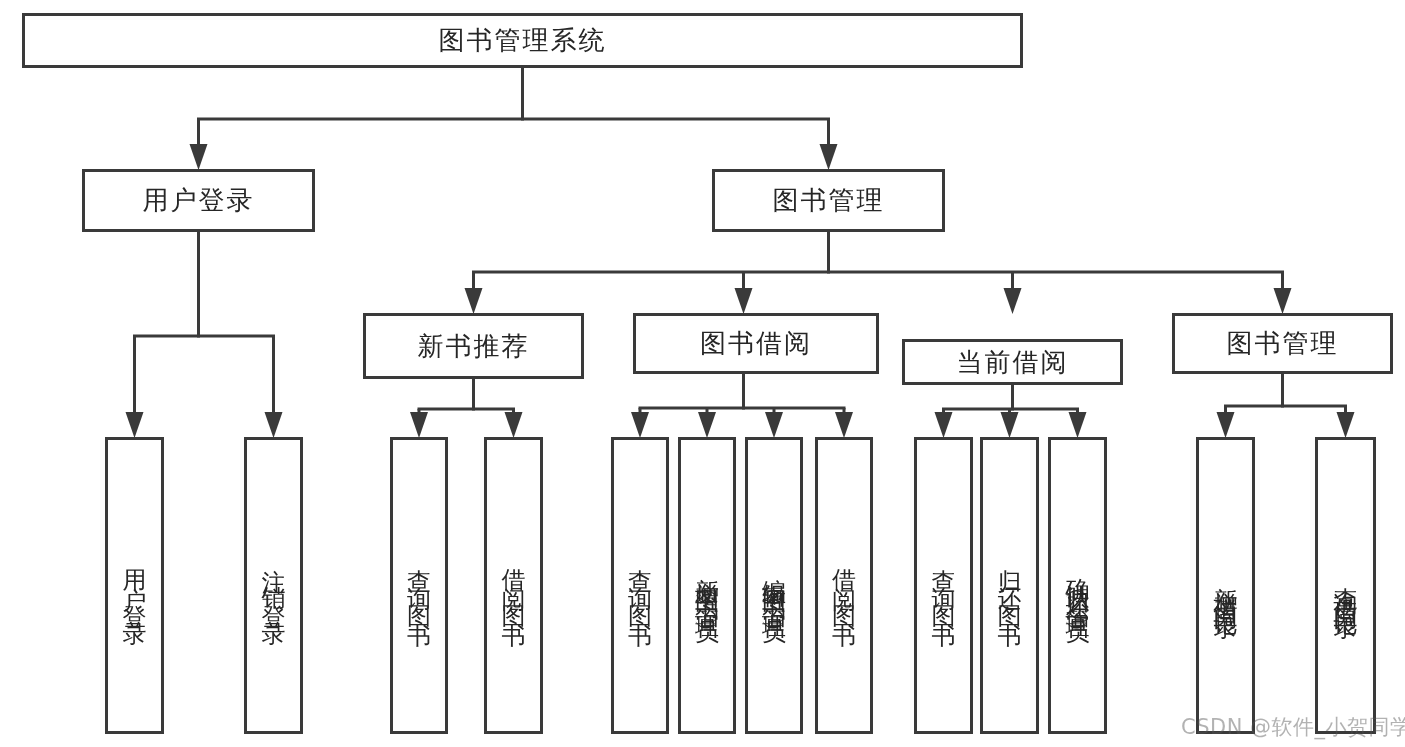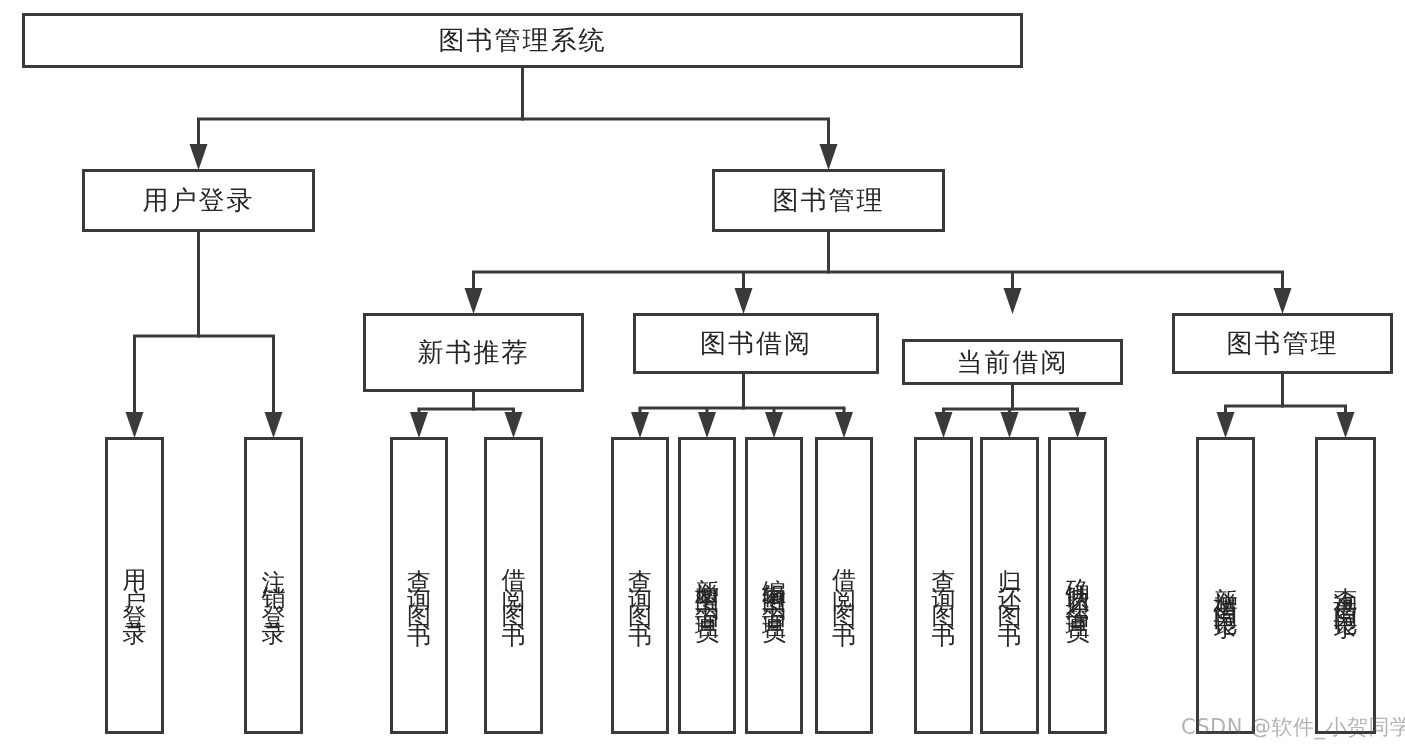--- a/index.html
+++ b/index.html
@@ -113,21 +113,21 @@
       <line x1="1224" y1="406" x2="1347" y2="406" stroke="#3a3a3a" stroke-width="3"></line>
       <line x1="1225.5" y1="406" x2="1225.5" y2="415" stroke="#3a3a3a" stroke-width="3"></line>
       <polygon points="1216.5,412 1234.5,412 1225.5,438" fill="#3a3a3a"></polygon>
       <line x1="1345.5" y1="406" x2="1345.5" y2="415" stroke="#3a3a3a" stroke-width="3"></line>
       <polygon points="1336.5,412 1354.5,412 1345.5,438" fill="#3a3a3a"></polygon>
     </svg>
   <div id="nodes">
       <div class="node h" style="left: 22px; top: 13px; width: 1001px; height: 55px; border-color: rgb(58, 58, 58); color: rgb(38, 38, 38);">图书管理系统</div>
       <div class="node h" style="left: 82px; top: 169px; width: 233px; height: 63px; border-color: rgb(58, 58, 58); color: rgb(38, 38, 38);">用户登录</div>
       <div class="node h" style="left: 712px; top: 169px; width: 233px; height: 63px; border-color: rgb(58, 58, 58); color: rgb(38, 38, 38);">图书管理</div>
-      <div class="node h" style="left: 363px; top: 313px; width: 221px; height: 79px; border-color: rgb(58, 58, 58); color: rgb(38, 38, 38);">新书推荐</div>
+      <div class="node h" style="left: 363px; top: 313px; width: 221px; height: 66px; border-color: rgb(58, 58, 58); color: rgb(38, 38, 38);">新书推荐</div>
       <div class="node h" style="left: 633px; top: 313px; width: 246px; height: 61px; border-color: rgb(58, 58, 58); color: rgb(38, 38, 38);">图书借阅</div>
       <div class="node h" style="left: 902px; top: 313px; width: 221px; height: 46px; border-color: rgb(58, 58, 58); color: rgb(38, 38, 38); margin-top: 26px;">当前借阅</div>
       <div class="node h" style="left: 1172px; top: 313px; width: 221px; height: 61px; border-color: rgb(58, 58, 58); color: rgb(38, 38, 38);">图书管理</div>
       <div class="node v short" style="left: 105px; top: 437px; width: 59px; height: 297px; border-color: rgb(58, 58, 58); color: rgb(38, 38, 38);">用户登录</div>
       <div class="node v short" style="left: 244px; top: 437px; width: 59px; height: 297px; border-color: rgb(58, 58, 58); color: rgb(38, 38, 38);">注销登录</div>
       <div class="node v short" style="left: 390px; top: 437px; width: 58px; height: 297px; border-color: rgb(58, 58, 58); color: rgb(38, 38, 38);">查询图书</div>
       <div class="node v short" style="left: 484px; top: 437px; width: 59px; height: 297px; border-color: rgb(58, 58, 58); color: rgb(38, 38, 38);">借阅图书</div>
       <div class="node v short" style="left: 611px; top: 437px; width: 58px; height: 297px; border-color: rgb(58, 58, 58); color: rgb(38, 38, 38);">查询图书</div>
       <div class="node v long" style="left: 678px; top: 437px; width: 58px; height: 297px; border-color: rgb(58, 58, 58); color: rgb(38, 38, 38);">新增图书（管理员）</div>
       <div class="node v long" style="left: 745px; top: 437px; width: 58px; height: 297px; border-color: rgb(58, 58, 58); color: rgb(38, 38, 38);">编辑图书（管理员）</div>

